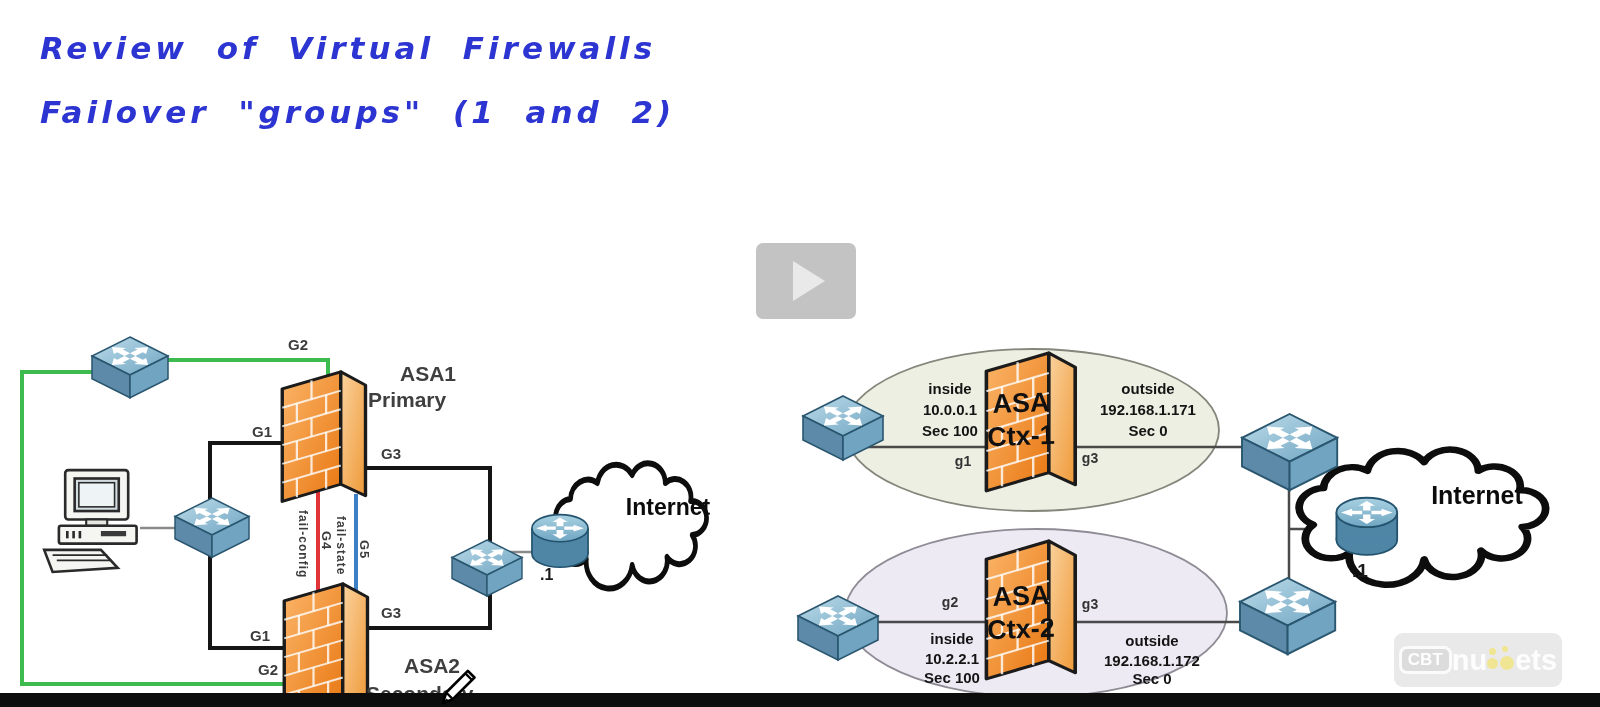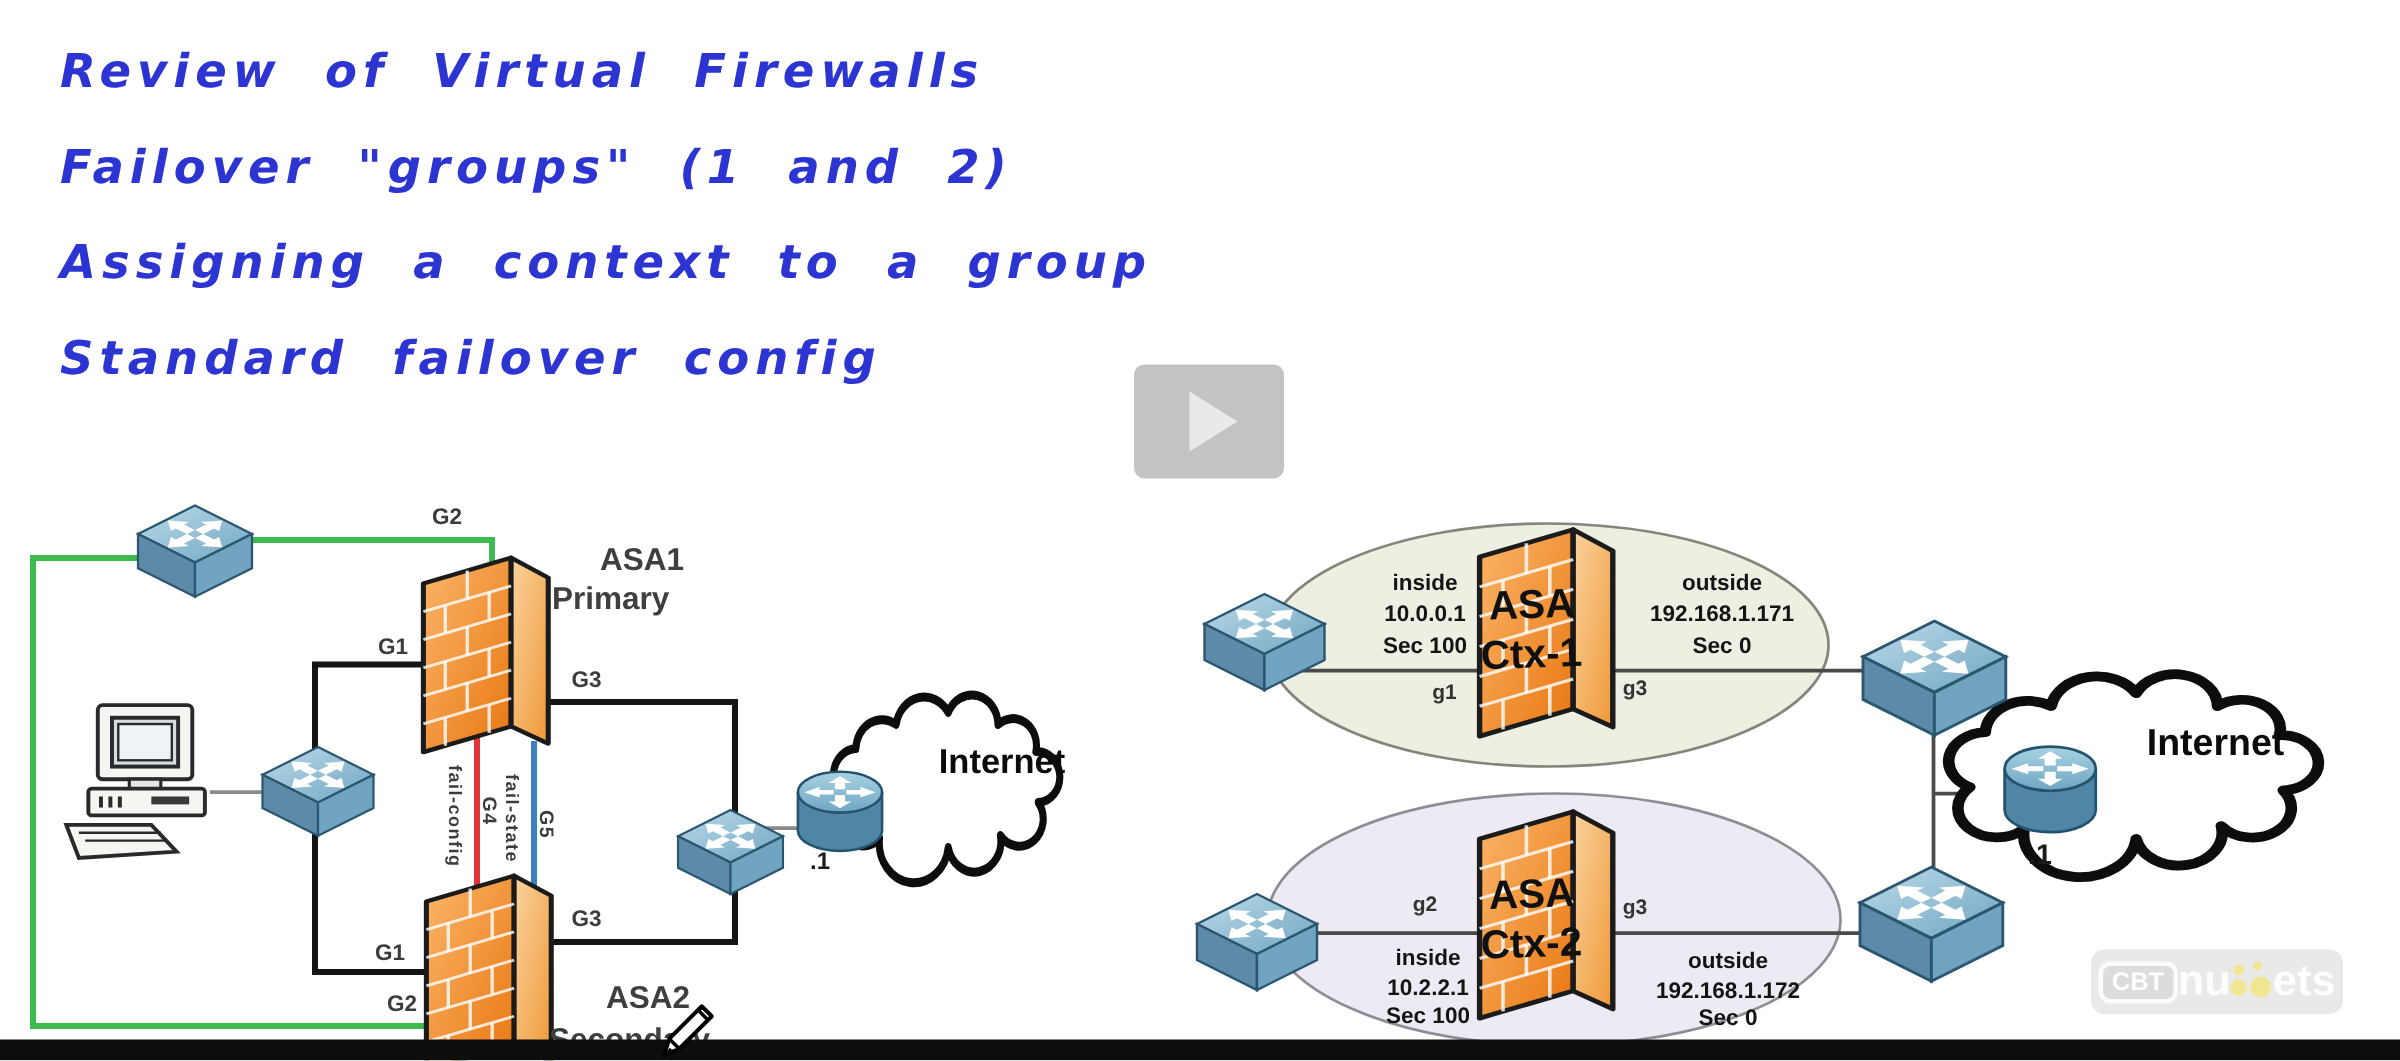--- a/index.html
+++ b/index.html
@@ -25,21 +25,21 @@
         white-space:nowrap;letter-spacing:1px;}
   .vert.g{font-size:13px;}
   .rlbl{position:absolute;transform:translateX(-50%);font-size:15px;font-weight:bold;color:#141414;
         white-space:nowrap;}
   .port{position:absolute;transform:translateX(-50%);font-size:14px;font-weight:600;color:#333;}
   .asa-big{position:absolute;transform:translateX(-50%) rotate(-2deg);font-size:27px;font-weight:bold;
            color:#101010;white-space:nowrap;}
   .cloud-lbl{position:absolute;transform:translateX(-50%);font-weight:bold;color:#0b0b0b;white-space:nowrap;margin-left:40px;}
   .ip-dot{position:absolute;font-weight:bold;color:#1a1a1a;white-space:nowrap;}
   
-  .watermark{position:absolute;left:1394px;top:633px;width:168px;height:43px;z-index:3;
+  .watermark{position:absolute;left:1394px;top:633px;width:168px;height:54px;z-index:3;
              background:rgba(198,198,198,.45);border-radius:9px;display:flex;align-items:center;
              justify-content:center;gap:0;opacity:.85;}
   .wm-badge{border:3px solid rgba(255,255,255,.9);border-radius:8px;color:rgba(255,255,255,.95);
             background:rgba(185,185,185,.35);font-size:17px;font-weight:bold;padding:0 6px;line-height:22px;}
   .wm-txt{color:rgba(255,255,255,.95);font-size:29px;font-weight:bold;line-height:29px;}
   .wm-dots{position:relative;width:28px;height:34px;display:inline-block;}
   .wm-dots i{position:absolute;border-radius:50%;background:#efe27a;opacity:.95;}
   .wm-dots .d1{left:2px;top:5px;width:7px;height:7px;}
   .wm-dots .d2{left:15px;top:3px;width:6px;height:6px;}
   .wm-dots .d3{left:0px;top:15px;width:11px;height:11px;}
@@ -48,22 +48,20 @@
   .bottom-bar{position:absolute;left:0;top:693px;width:1600px;height:14px;background:#0d0d0d;z-index:6;}
   #cursor{position:absolute;left:437px;top:664px;z-index:7;}
 </style>
 </head>
 <body>
 
 <div id="canvas">
 
   <div class="title-line" style="top:30px">Review of Virtual Firewalls</div>
   <div class="title-line" style="top:94px">Failover "groups" (1 and 2)</div>
-  <div class="title-line" style="top:157px">Assigning a context to a group</div>
-  <div class="title-line" style="top:221px">Standard failover config</div>
 
   <div class="play-btn">
     <span class="tri"></span>
   </div>
 
   <svg id="diagram" width="1600" height="707" viewBox="0 0 1600 707">
     <defs>
       <linearGradient id="fwFront" x1="0" y1="0" x2="1" y2="1">
         <stop offset="0" stop-color="#fbb569"></stop>
           <stop offset="1" stop-color="#e87711"></stop>

